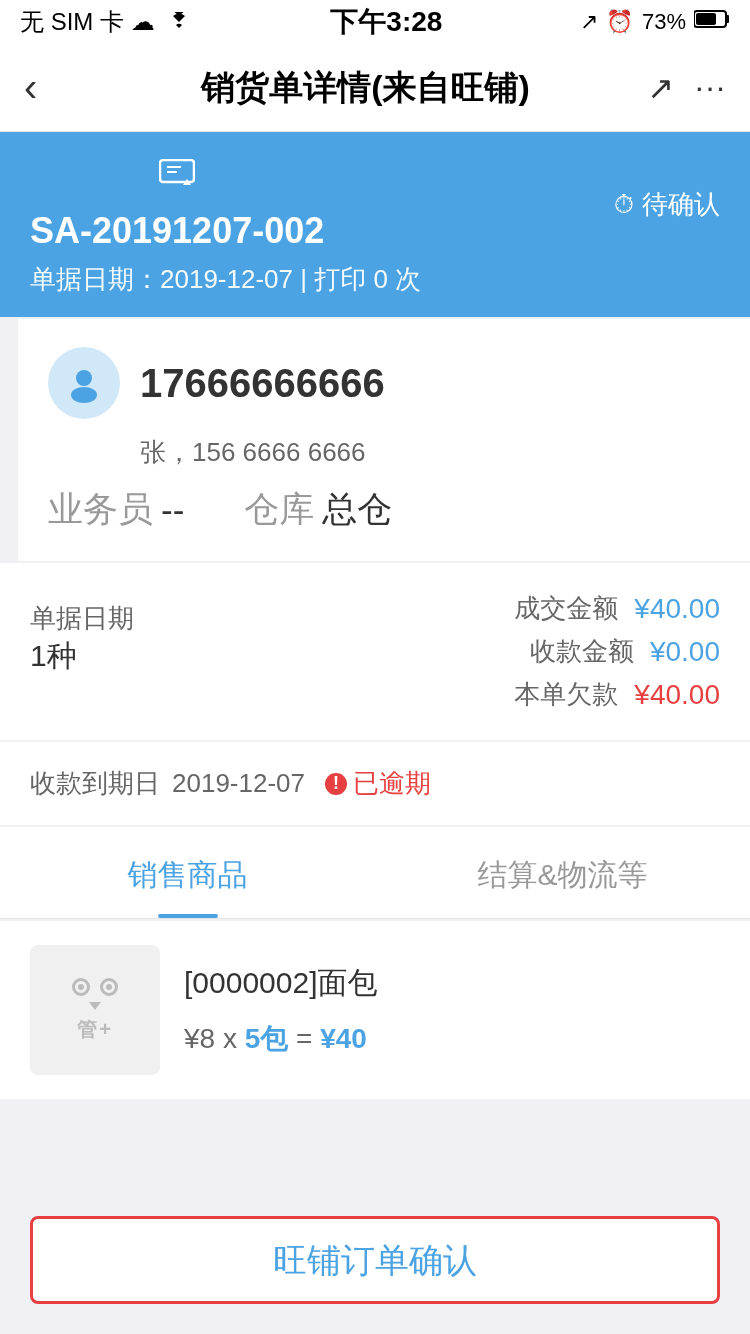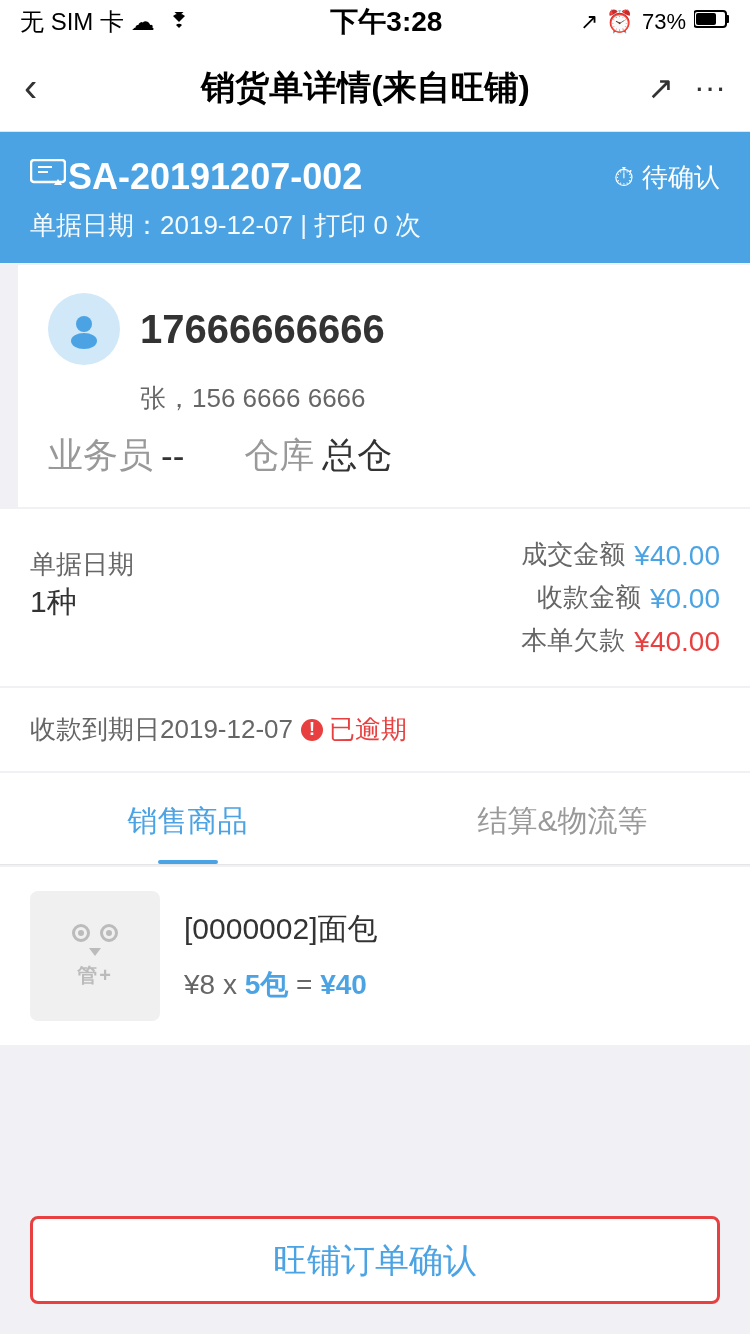--- a/index.html
+++ b/index.html
@@ -75,21 +75,22 @@
       align-items: center;
       justify-content: space-between;
       margin-bottom: 10px;
     }
     .order-number {
       font-size: 36px;
       font-weight: 700;
       color: #fff;
       display: flex;
       align-items: center;
-      gap: 2px;
+      gap: 12px;
+      flex-direction: column;
     }
     .order-status {
       display: flex;
       align-items: center;
       gap: 8px;
       color: #fff;
       font-size: 26px;
     }
     .order-date {
       color: #fff;
@@ -160,35 +161,36 @@
     .summary-type { font-size: 26px; color: #666; }
     .summary-type-value { font-size: 30px; color: #333; }
     .summary-right {
       display: flex;
       flex-direction: column;
       align-items: flex-end;
       gap: 8px;
     }
     .summary-row {
       display: flex;
-      align-items: flex-end;
-      gap: 9px;
+      align-items: center;
+      gap: 16px;
       font-size: 26px;
     }
     .summary-row-label { color: #666; }
     .summary-row-value { color: #4ba3e3; font-size: 28px; font-weight: 500; }
     .summary-row-value.red { color: #e84040; }
 
     
     .due-card {
       background: #fff;
       padding: 24px 30px;
       margin-bottom: 2px;
       display: flex;
       align-items: center;
+      gap: 12px;
       font-size: 26px;
       color: #666;
     }
     .overdue-badge {
       display: flex;
       align-items: center;
       gap: 6px;
       color: #e84040;
       font-size: 26px;
       margin-left: 8px;

